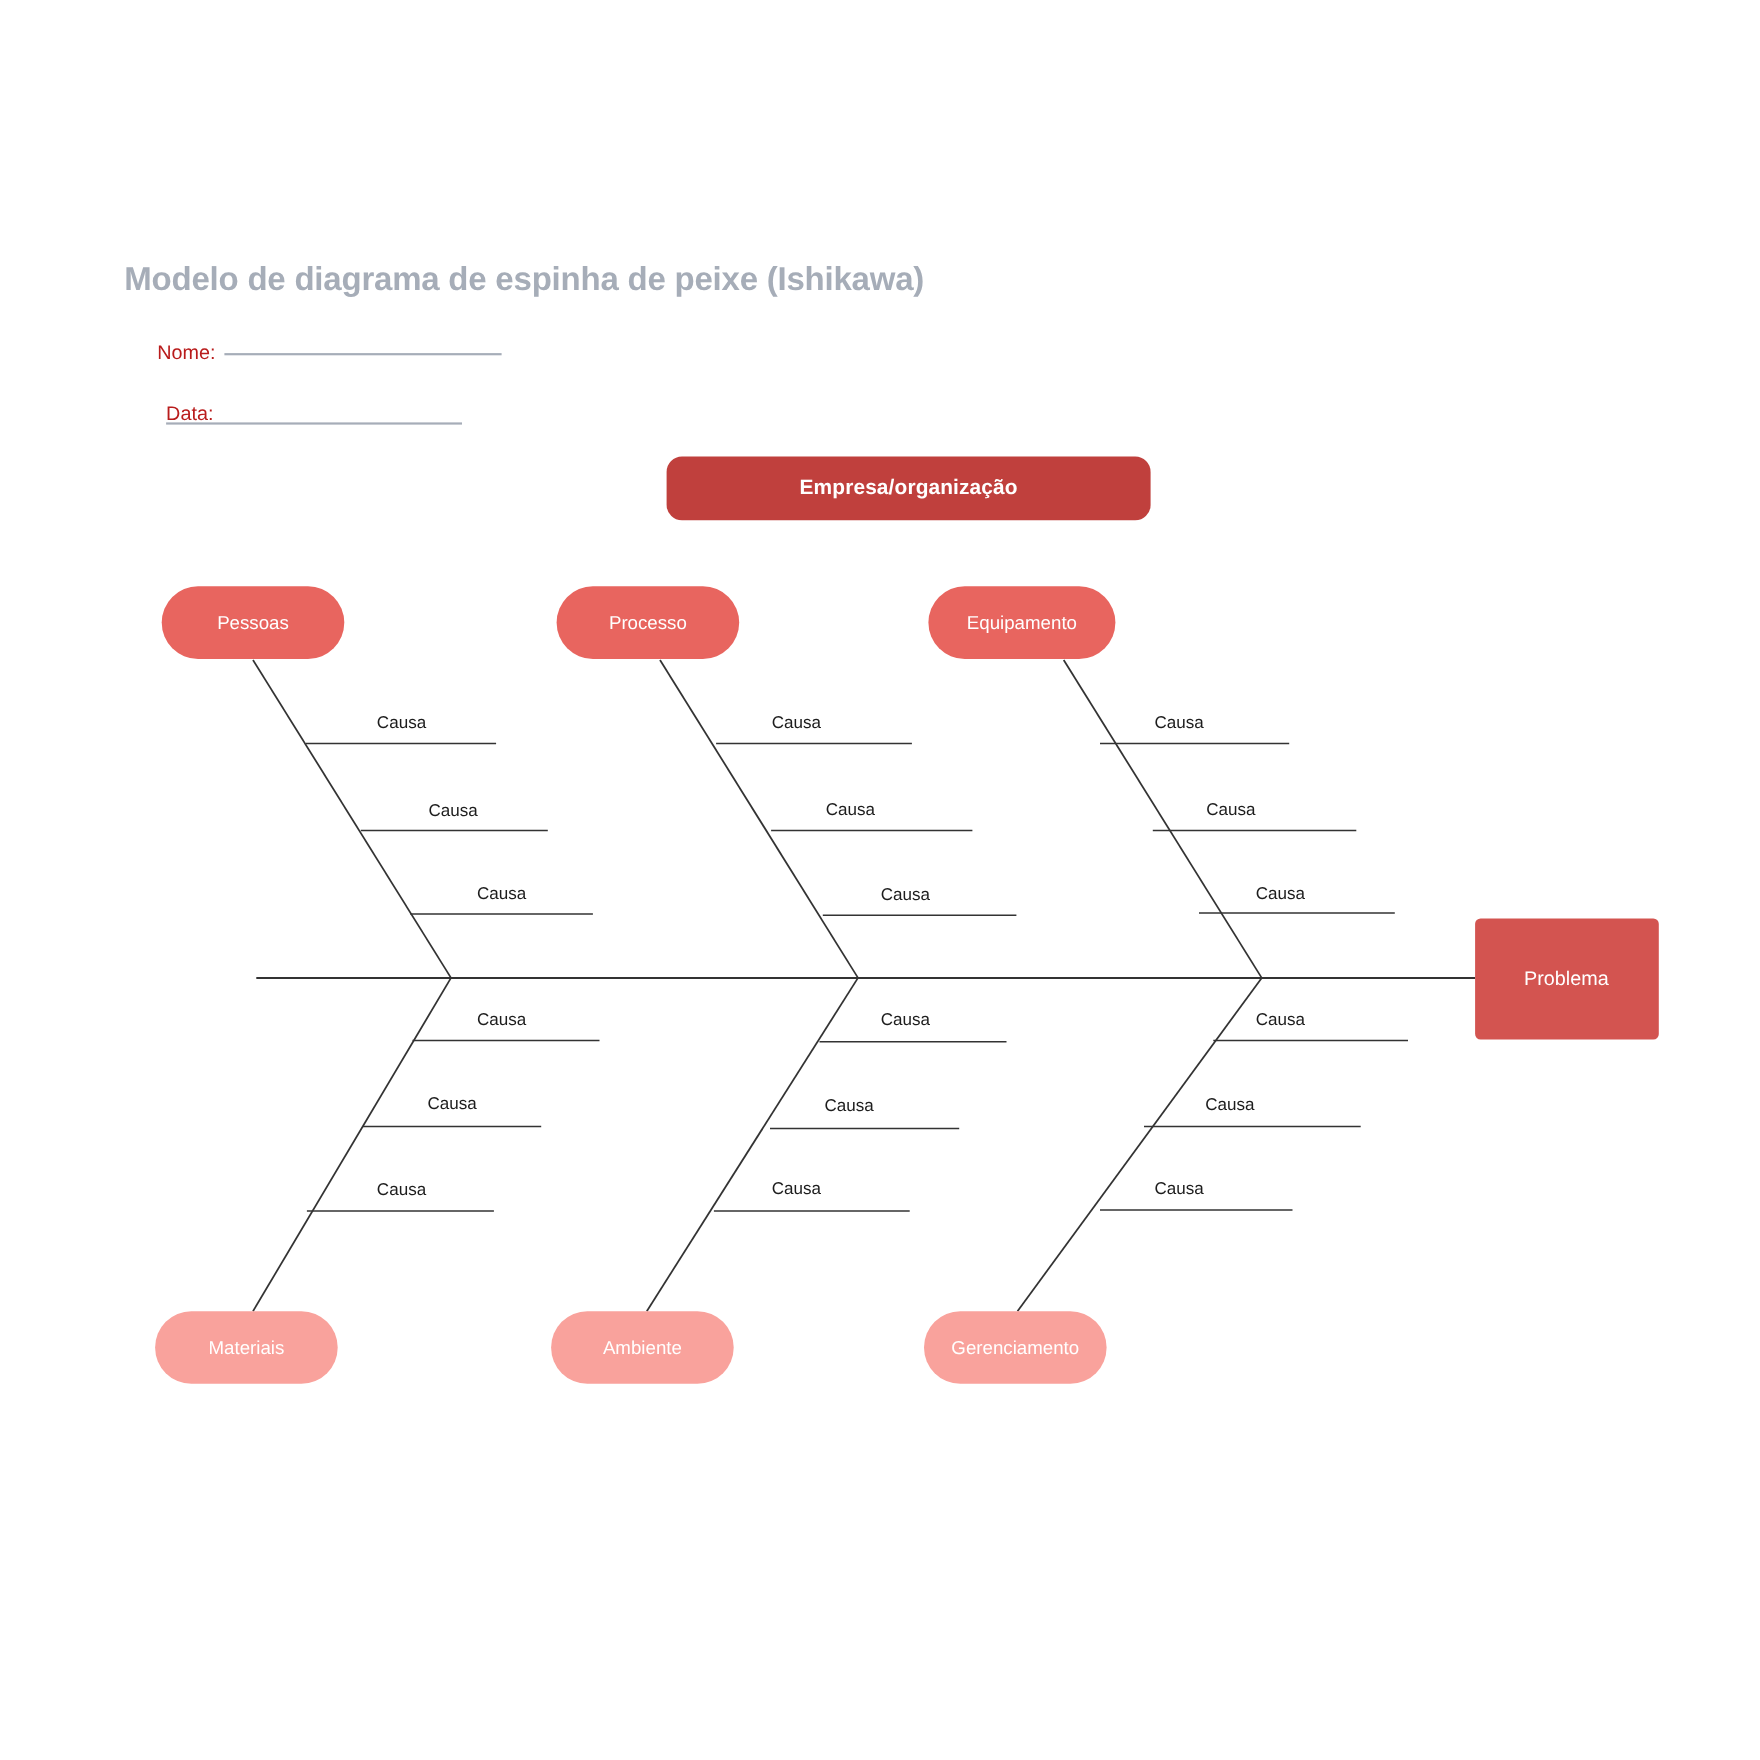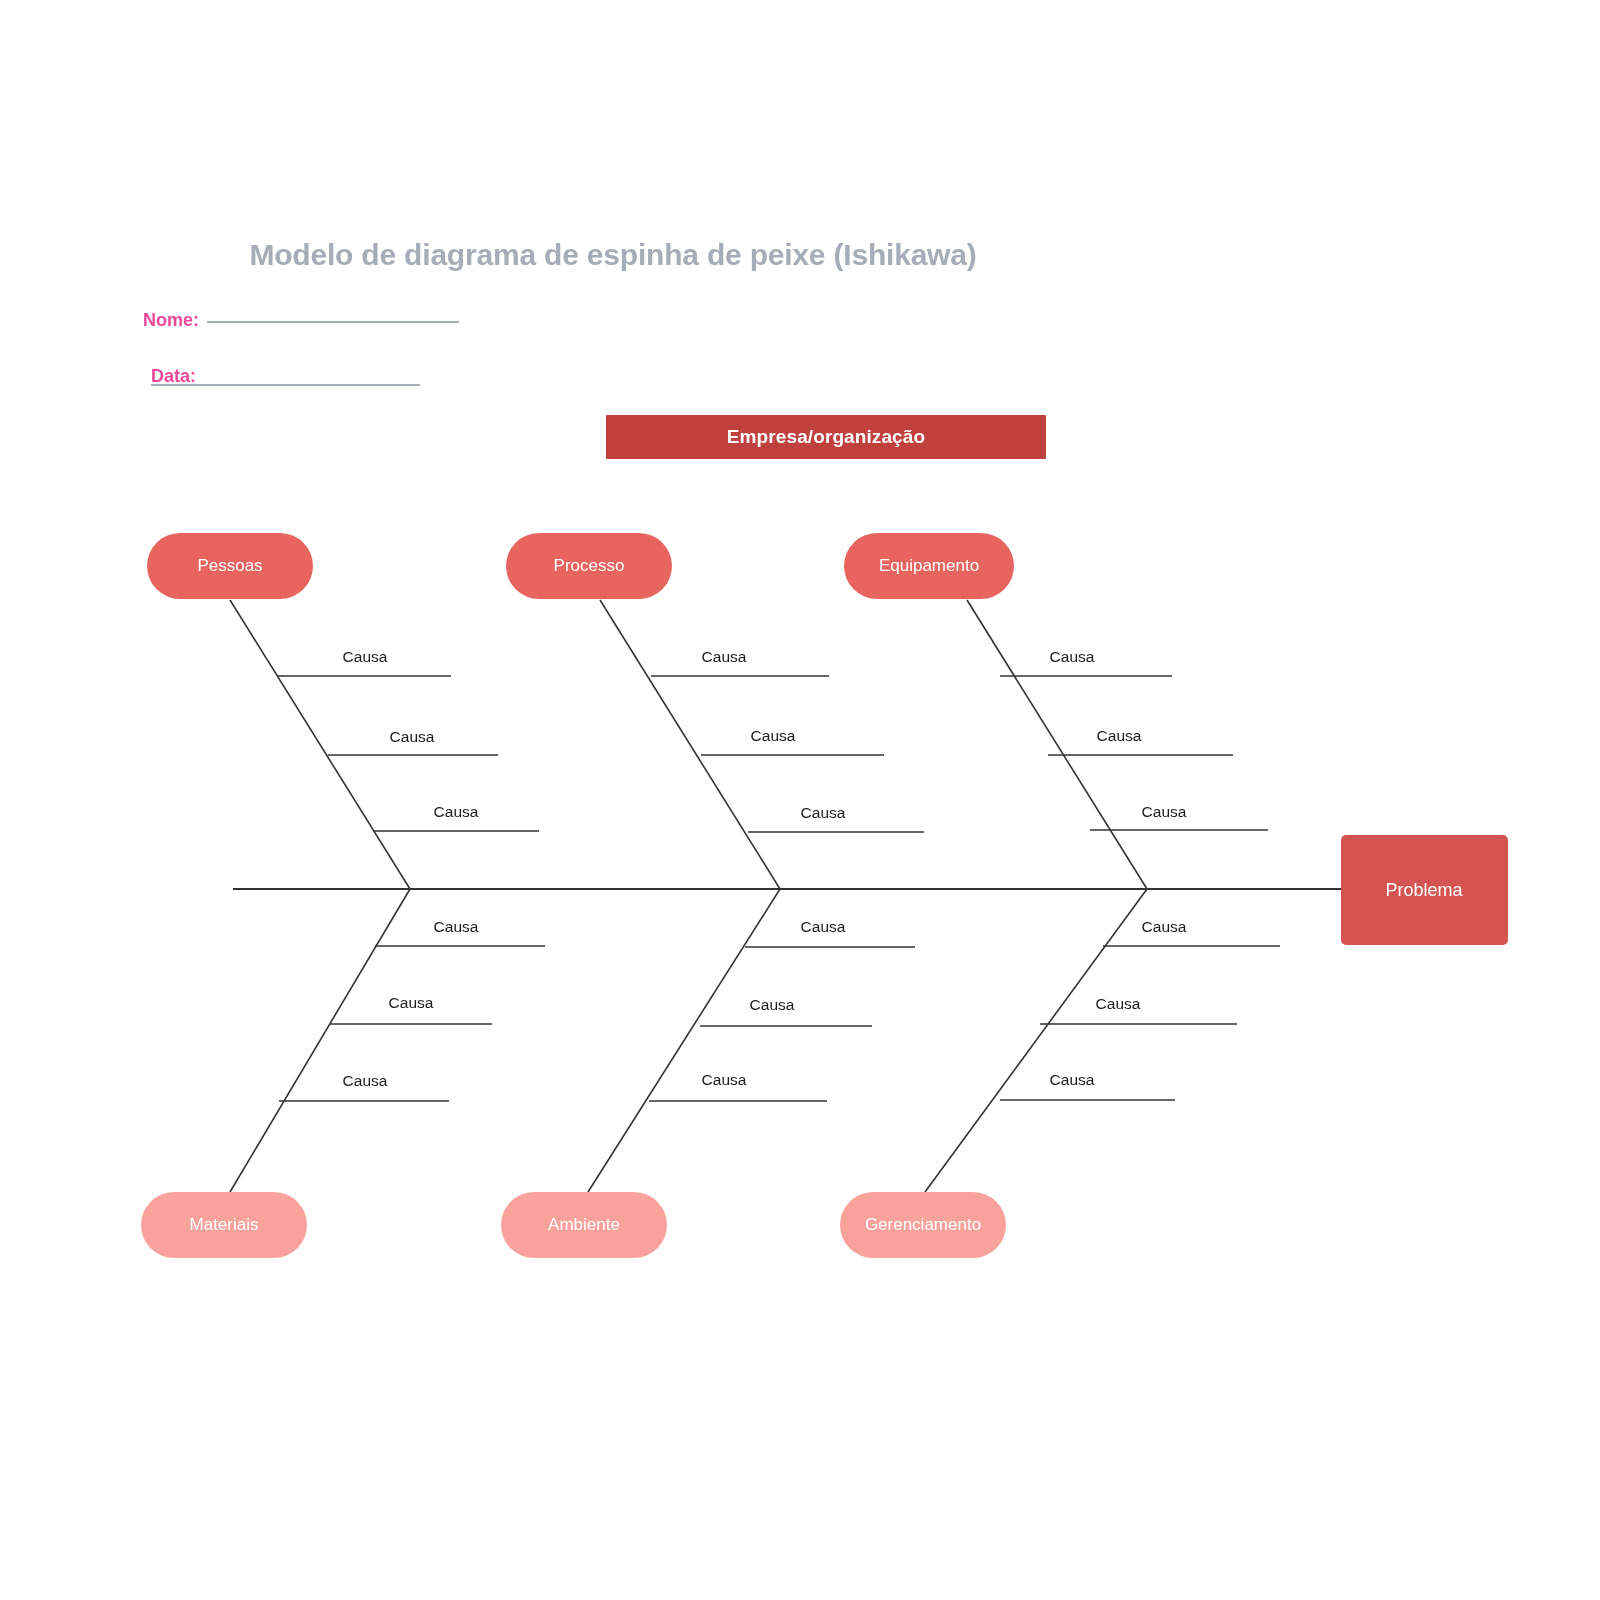--- a/index.html
+++ b/index.html
@@ -20,65 +20,64 @@
     height: 1600px;
     background: #ffffff;
   }
 
   
   #header-block {
     position: absolute;
     left: 113px;
     top: 236px;
     width: 1000px;
-    text-align: center;
   }
   #doc-title {
     font-size: 30px;
     font-weight: bold;
     color: #a6adb8;
     letter-spacing: -0.2px;
     line-height: 38px;
     white-space: nowrap;
   }
   .field-row {
     display: flex;
     align-items: baseline;
     margin-top: 0;
     position: absolute;
     left: 30px;
   }
   #field-nome { top: 74px; }
   #field-data { top: 130px; flex-direction: column; }
   .field-label {
     font-size: 18px;
-    font-weight: bold;
-    color: #ec4899;
+    font-weight: normal;
+    color: #b91c1c;
     white-space: nowrap;
   }
   .field-line {
     display: inline-block;
     height: 2px;
     background: #a6adb8;
     margin-left: 8px;
     position: relative;
     top: -3px;
   }
   #field-nome .field-line { width: 252px; }
   #field-data .field-line { width: 269px; }
 
   
   #company-banner {
     position: absolute;
     left: 606px;
     top: 415px;
     width: 440px;
-    height: 44px;
+    height: 58px;
     background: #c0403d;
-    border-radius: 1px;
+    border-radius: 14px;
     display: flex;
     align-items: center;
     justify-content: center;
   }
   #company-banner-label {
     color: #ffffff;
     font-size: 19px;
     font-weight: bold;
     letter-spacing: 0.1px;
   }

